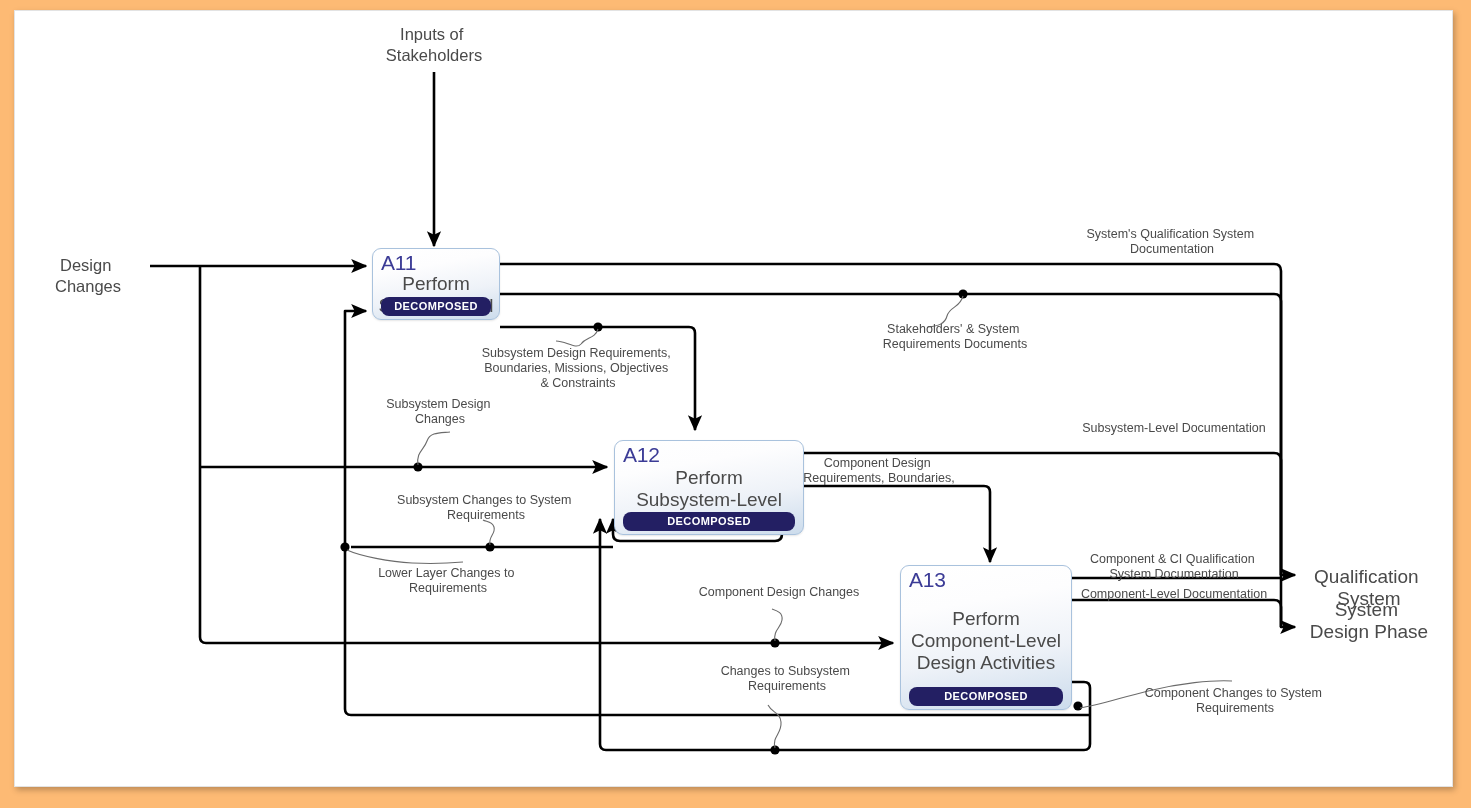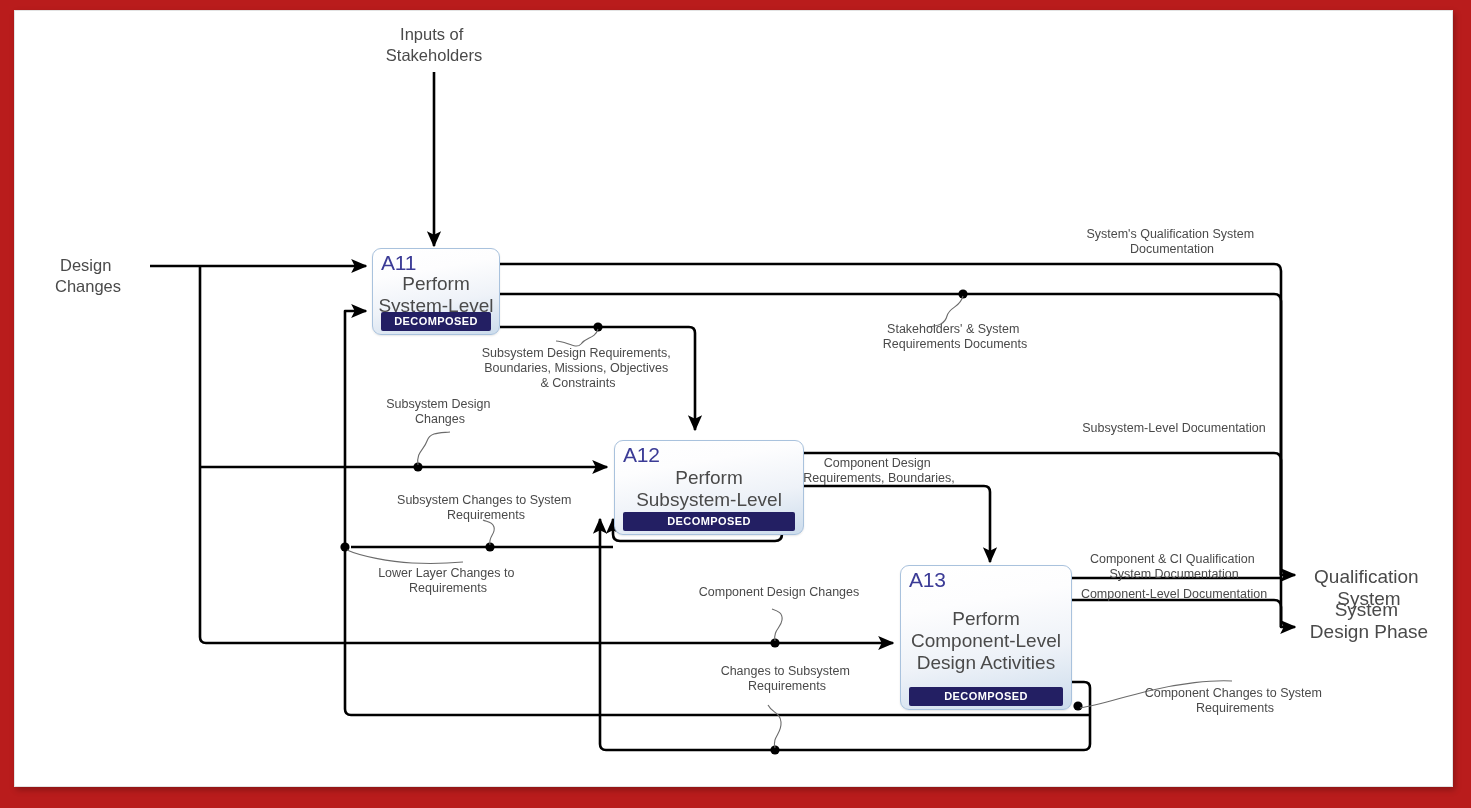--- a/index.html
+++ b/index.html
@@ -1,21 +1,21 @@
 <!DOCTYPE html>
 <html><head>
 <meta charset="utf-8">
 <title>IDEF0 Design Process Diagram</title>
 <style>
   html,body{margin:0;padding:0;background:#ffffff;}
   body{font-family:"Liberation Sans",sans-serif;}
   #page{
     position:relative;
     width:1471px;height:808px;
-    background:#b91c1c;
+    background:#fdba74;
     overflow:hidden;
   }
   #canvas-frame{
     position:absolute;
     left:14px;top:10px;
     width:1437px;height:775px;
     background:#ffffff;
     border:1px solid #e3e3e3;
     box-shadow:2px 3px 6px rgba(0,0,0,0.25);
   }
@@ -57,21 +57,21 @@
     color:#4a4a4a;
     font-family:"Liberation Sans",sans-serif;
     font-size:19px;
     line-height:22px;
     white-space:pre-line;
   }
   .decomp-bar{
     position:absolute;left:8px;right:8px;bottom:3px;
     height:19px;
     background:#231f63;
-    border-radius:2px;
+    border-radius:8px;
     color:#ffffff;
     font-family:"Liberation Sans",sans-serif;
     font-weight:bold;
     font-size:11px;
     letter-spacing:0.4px;
     text-align:center;
     line-height:19px;
   }
 </style>
 </head>
@@ -210,21 +210,21 @@
       <tspan x="1369" dy="22">System</tspan>
     </text>
 
     <text class="lbl term" x="1369" y="616">
       <tspan x="1369">System</tspan>
       <tspan x="1369" dy="22">Design Phase</tspan>
     </text>
   </svg>
 
   <div class="boxwrap" style="left:372px;top:248px;width:128px;height:90px;">
-    <div class="actbox" style="width:128px;height:87px;">
+    <div class="actbox" style="width:128px;height:72px;">
       <div class="act-id">A11</div>
       <div class="act-title" style="top:24px;">Perform
 System-Level</div>
       <div class="decomp-bar">DECOMPOSED</div>
     </div>
   </div>
 
   <div class="boxwrap" style="left:614px;top:440px;width:158px;height:95px;">
     <div class="actbox" style="width:190px;height:95px;">
       <div class="act-id">A12</div>

